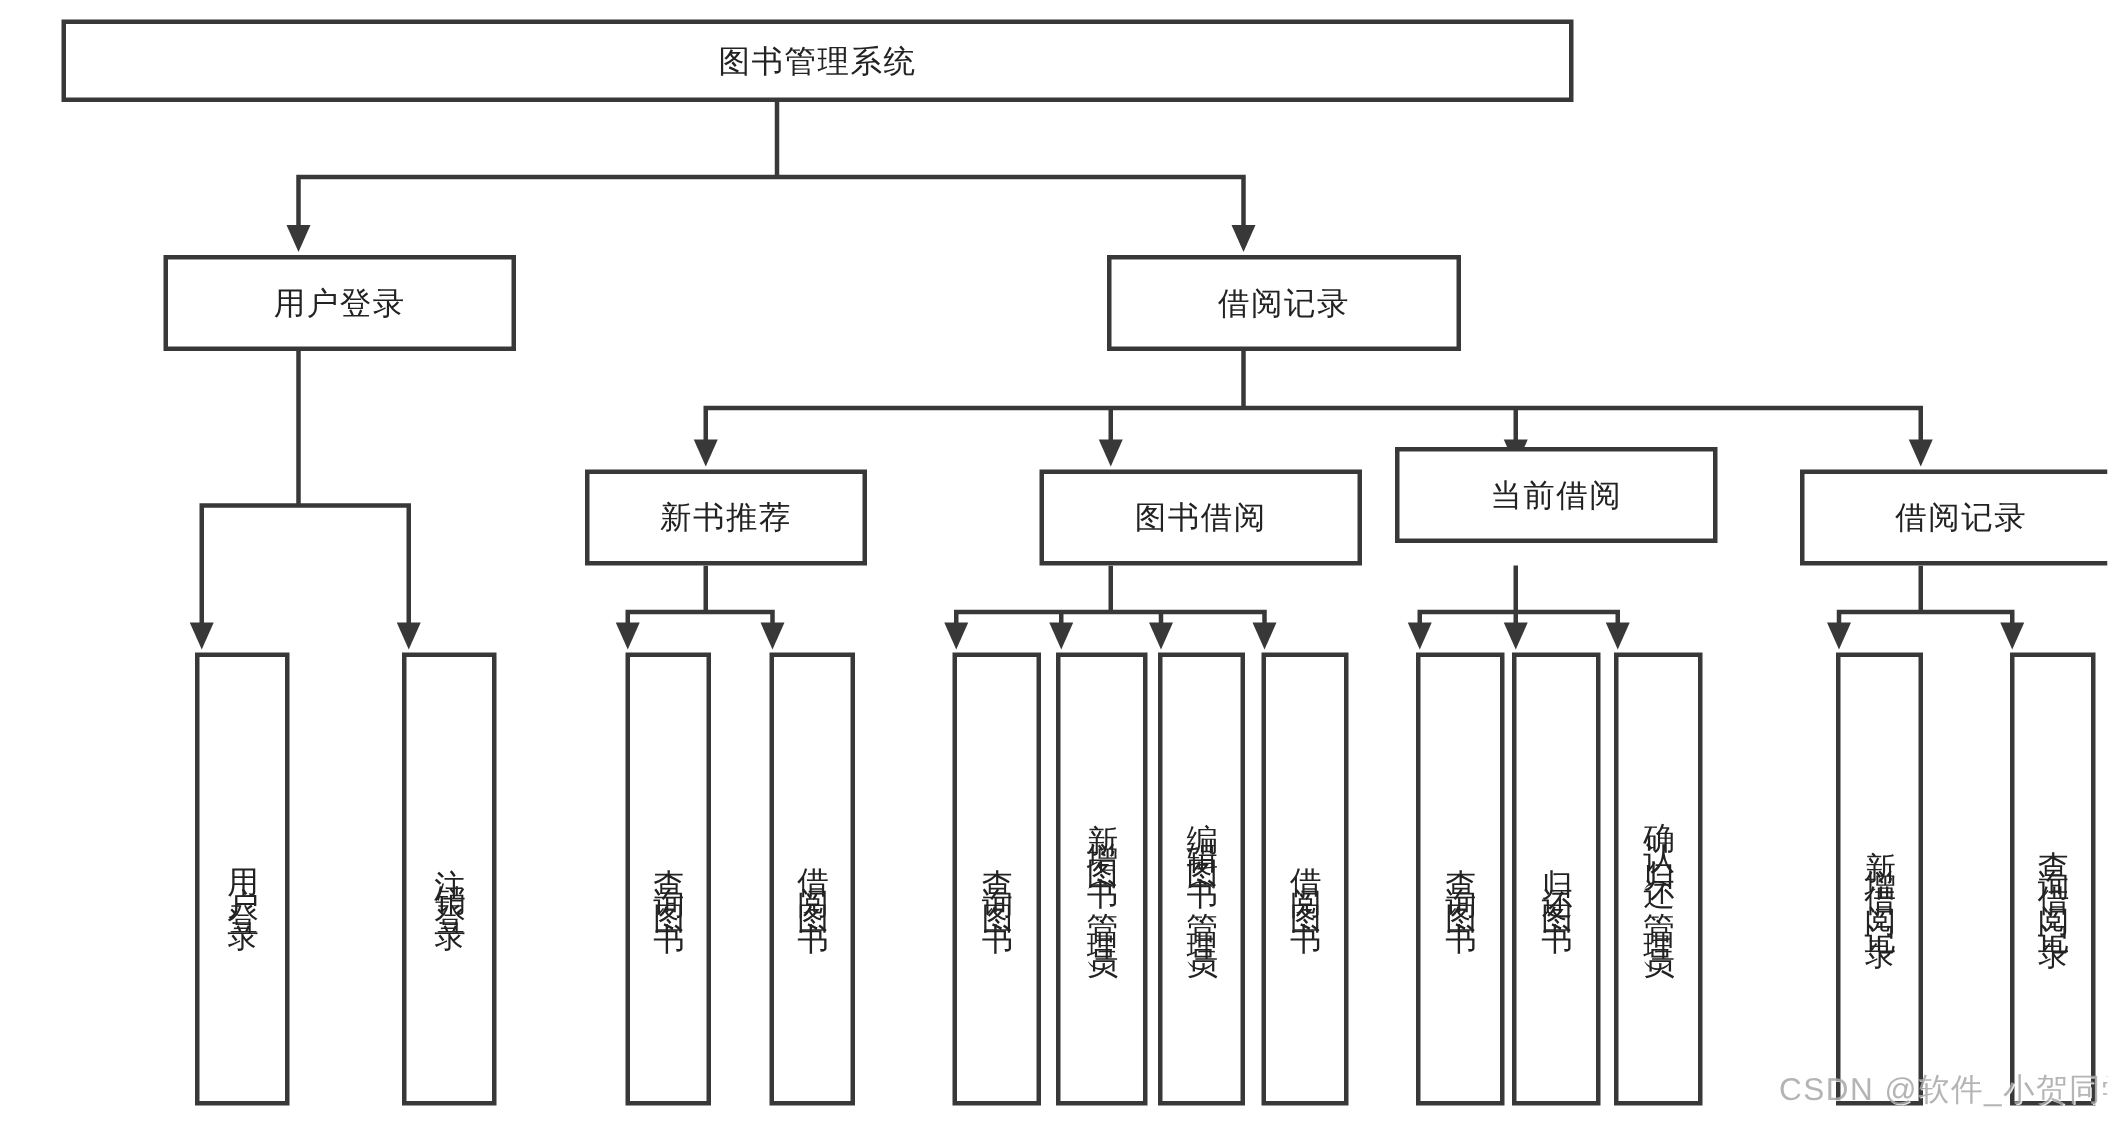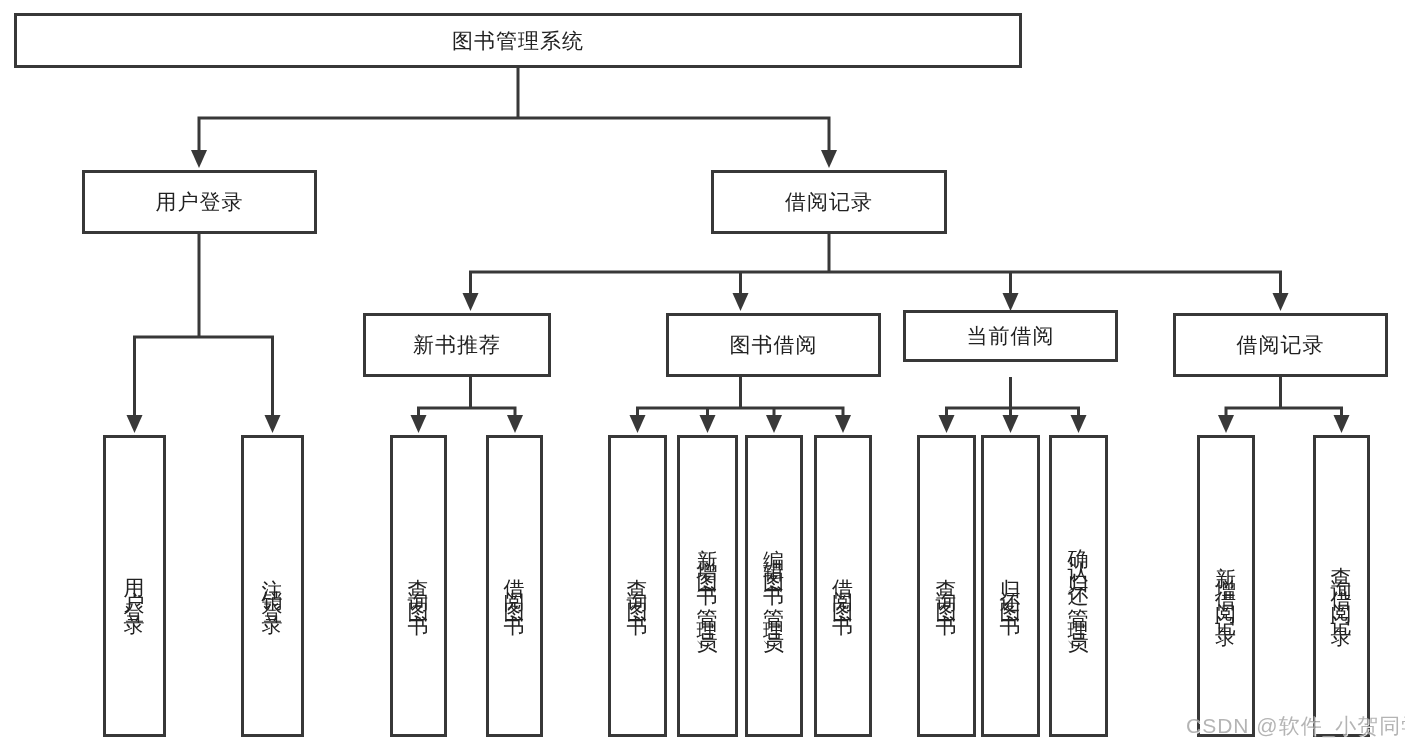--- a/index.html
+++ b/index.html
@@ -20,20 +20,21 @@
   .stage svg{position:absolute;left:0;top:0;}
   .ln{stroke:var(--line-color);stroke-width:3;fill:none;}
   .ah{fill:var(--line-color);stroke:none;}
   .box{
     position:absolute;
     box-sizing:border-box;
     background:var(--box-bg);
     border:3px solid var(--border-color);
     display:flex;align-items:center;justify-content:center;
     color:var(--text-color);
+    margin-left:27px;
   }
   .hbox span{
     font-size:21px;
     letter-spacing:1px;
     white-space:nowrap;
   }
   .vbox span{
     writing-mode:vertical-rl;
     font-size:21px;
     letter-spacing:12px;
@@ -106,21 +107,21 @@
   <div class="box hbox" style="left:711px;top:170px;width:236px;height:64px">
     <span>借阅记录</span>
   </div>
 
   <div class="box hbox" style="left:363px;top:313px;width:188px;height:64px">
     <span>新书推荐</span>
   </div>
   <div class="box hbox" style="left:666px;top:313px;width:215px;height:64px">
     <span>图书借阅</span>
   </div>
-  <div class="box hbox" style="left:903px;top:310px;width:215px;height:52px">
+  <div class="box hbox" style="left:903px;top:298px;width:215px;height:64px">
     <span>当前借阅</span>
   </div>
   <div class="box hbox" style="left:1173px;top:313px;width:215px;height:64px">
     <span>借阅记录</span>
   </div>
 
   <div class="box vbox" style="left:103px;top:435px;width:63px;height:302px">
     <span>用户登录</span>
   </div>
   <div class="box vbox" style="left:241px;top:435px;width:63px;height:302px">

